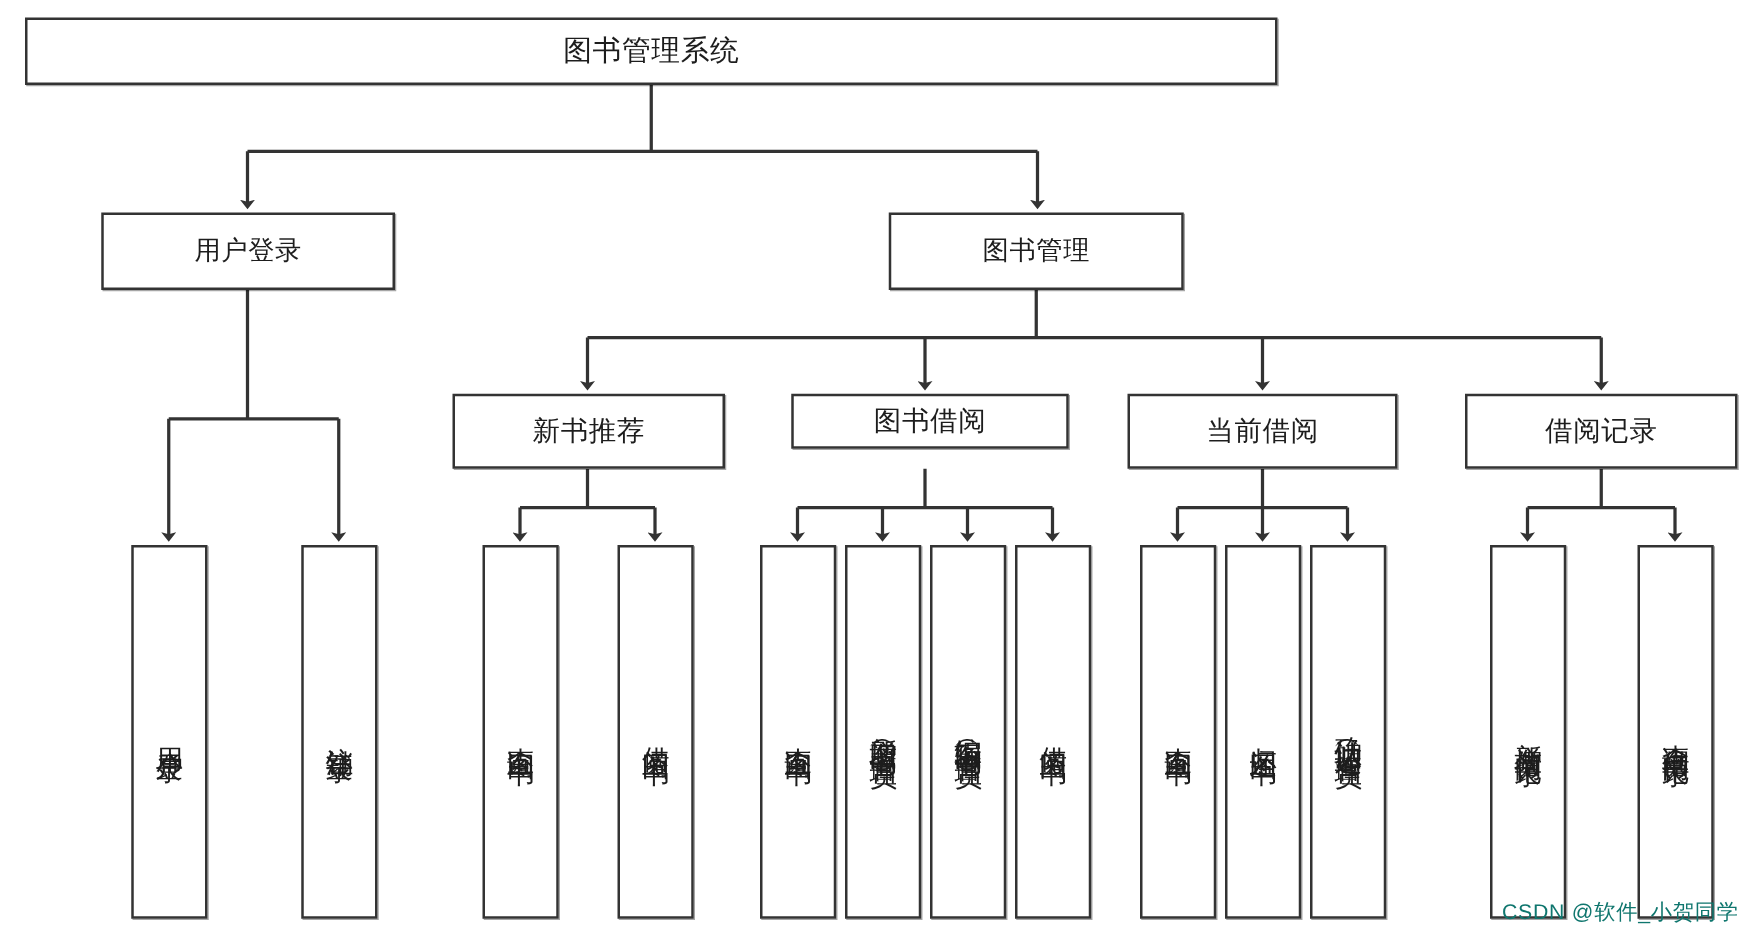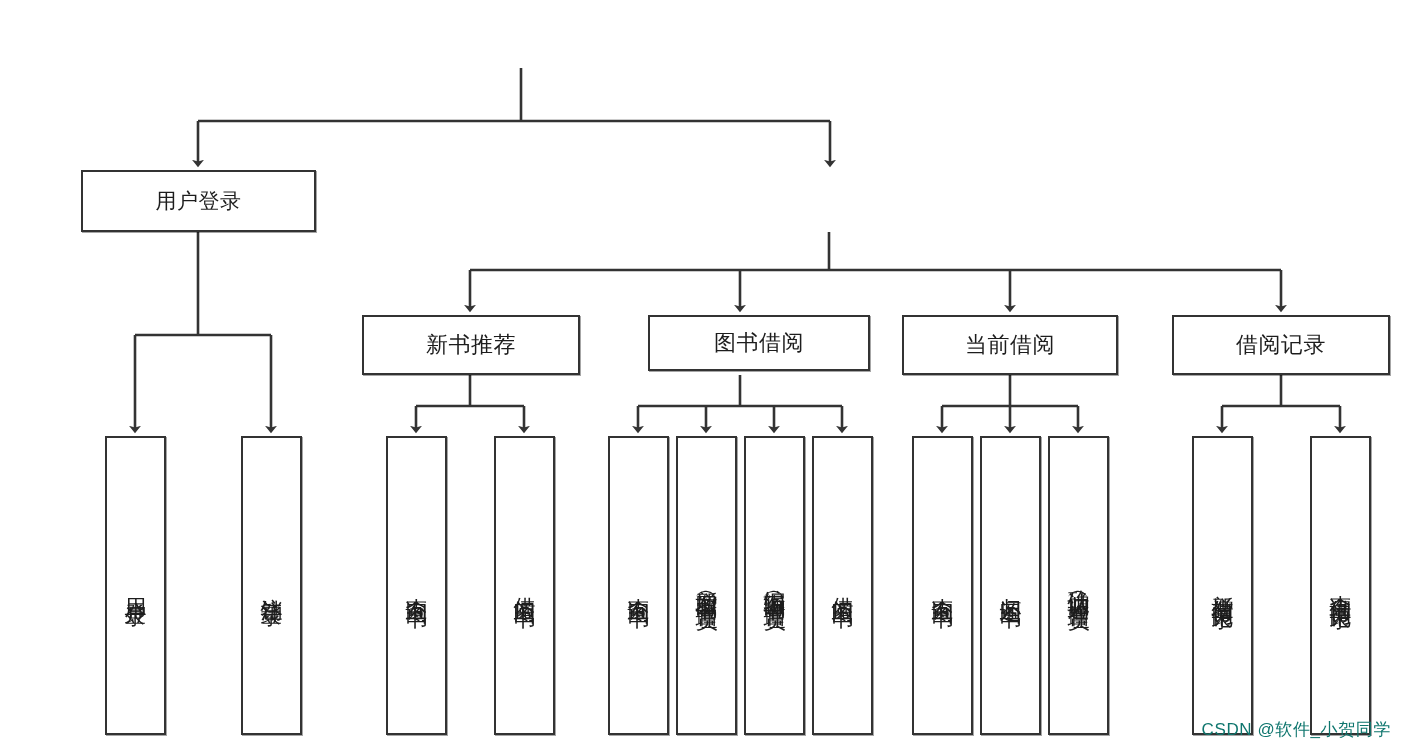--- a/index.html
+++ b/index.html
@@ -137,29 +137,35 @@
     </g>
 
     <g stroke="#333333" stroke-width="2.6" fill="none">
       <path d="M1281,375 L1281,406"></path>
       <path d="M1222,406 L1340,406"></path>
       <path d="M1222,406 L1222,429" marker-end="url(#arrowhead)"></path>
       <path d="M1340,406 L1340,429" marker-end="url(#arrowhead)"></path>
     </g>
   </svg>
 
+  <div class="node-box root" style="left:20px; top:14px; width:1002px; height:54px;">
+    <span class="node-label">图书管理系统</span>
+  </div>
 
   <div class="node-box level1" style="left:81px; top:170px; width:235px; height:62px;">
     <span class="node-label">用户登录</span>
   </div>
+  <div class="node-box level1" style="left:711px; top:170px; width:236px; height:62px;">
+    <span class="node-label">图书管理</span>
+  </div>
 
   <div class="node-box level2" style="left:362px; top:315px; width:218px; height:60px;">
     <span class="node-label">新书推荐</span>
   </div>
-  <div class="node-box level2" style="left:648px; top:315px; width:222px; height:56px;">
+  <div class="node-box level2" style="left:633px; top:315px; width:222px; height:44px;">
     <span class="node-label">图书借阅</span>
   </div>
   <div class="node-box level2" style="left:1172px; top:315px; width:218px; height:60px;">
     <span class="node-label">借阅记录</span>
   </div>
   <div class="node-box level2" style="left:902px; top:315px; width:216px; height:60px;">
     <span class="node-label">当前借阅</span>
   </div>
 
   <div class="node-box level3 vertical" style="left:105px; top:436px; width:61px; height:299px;">

